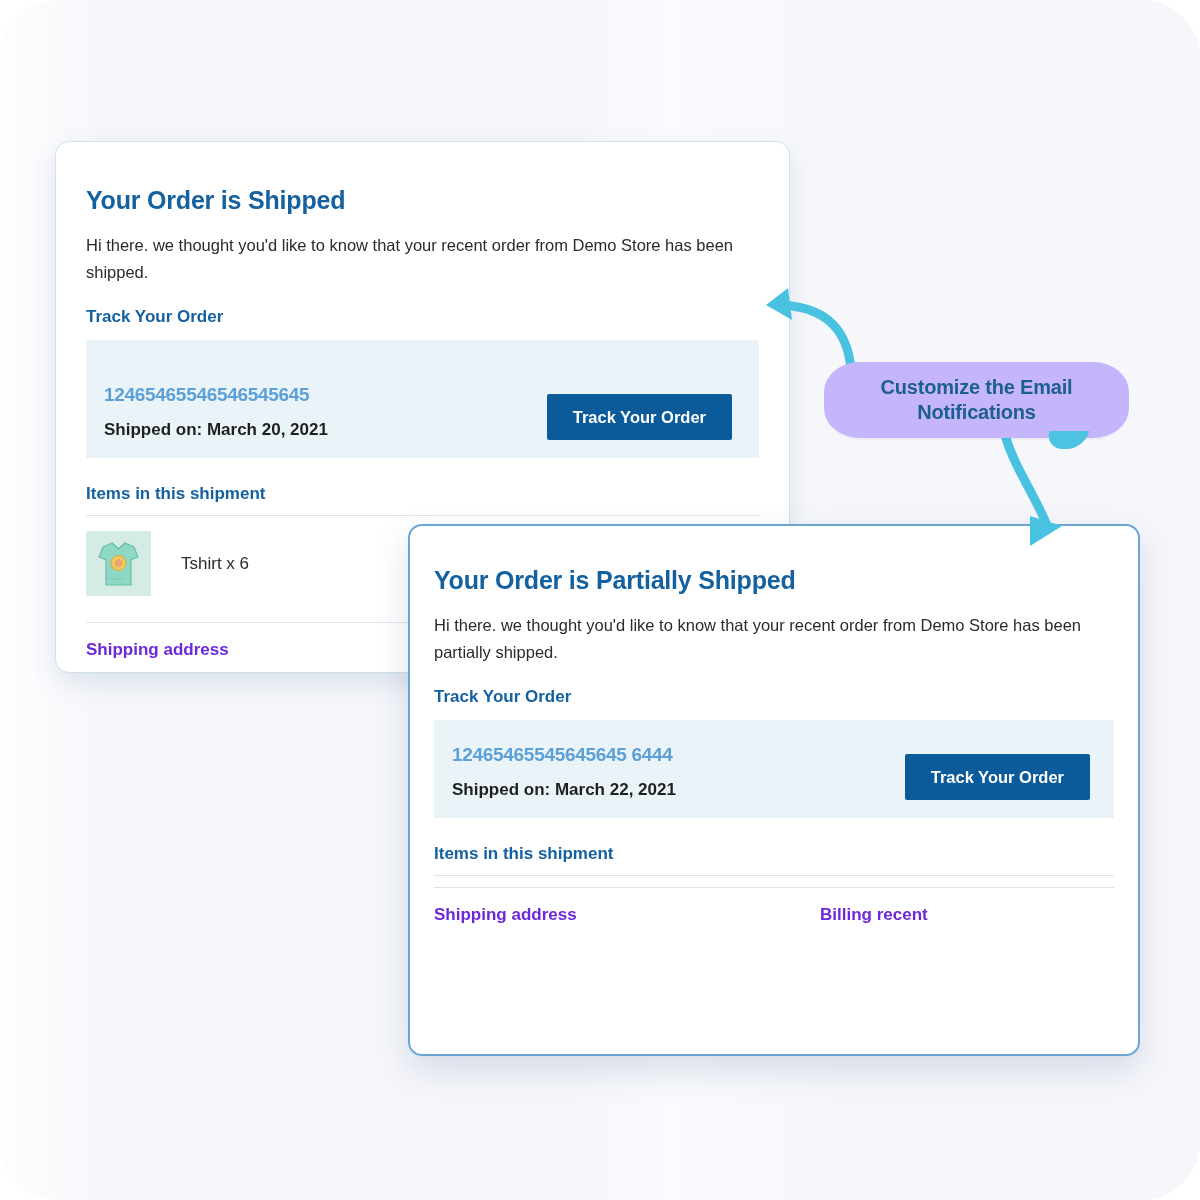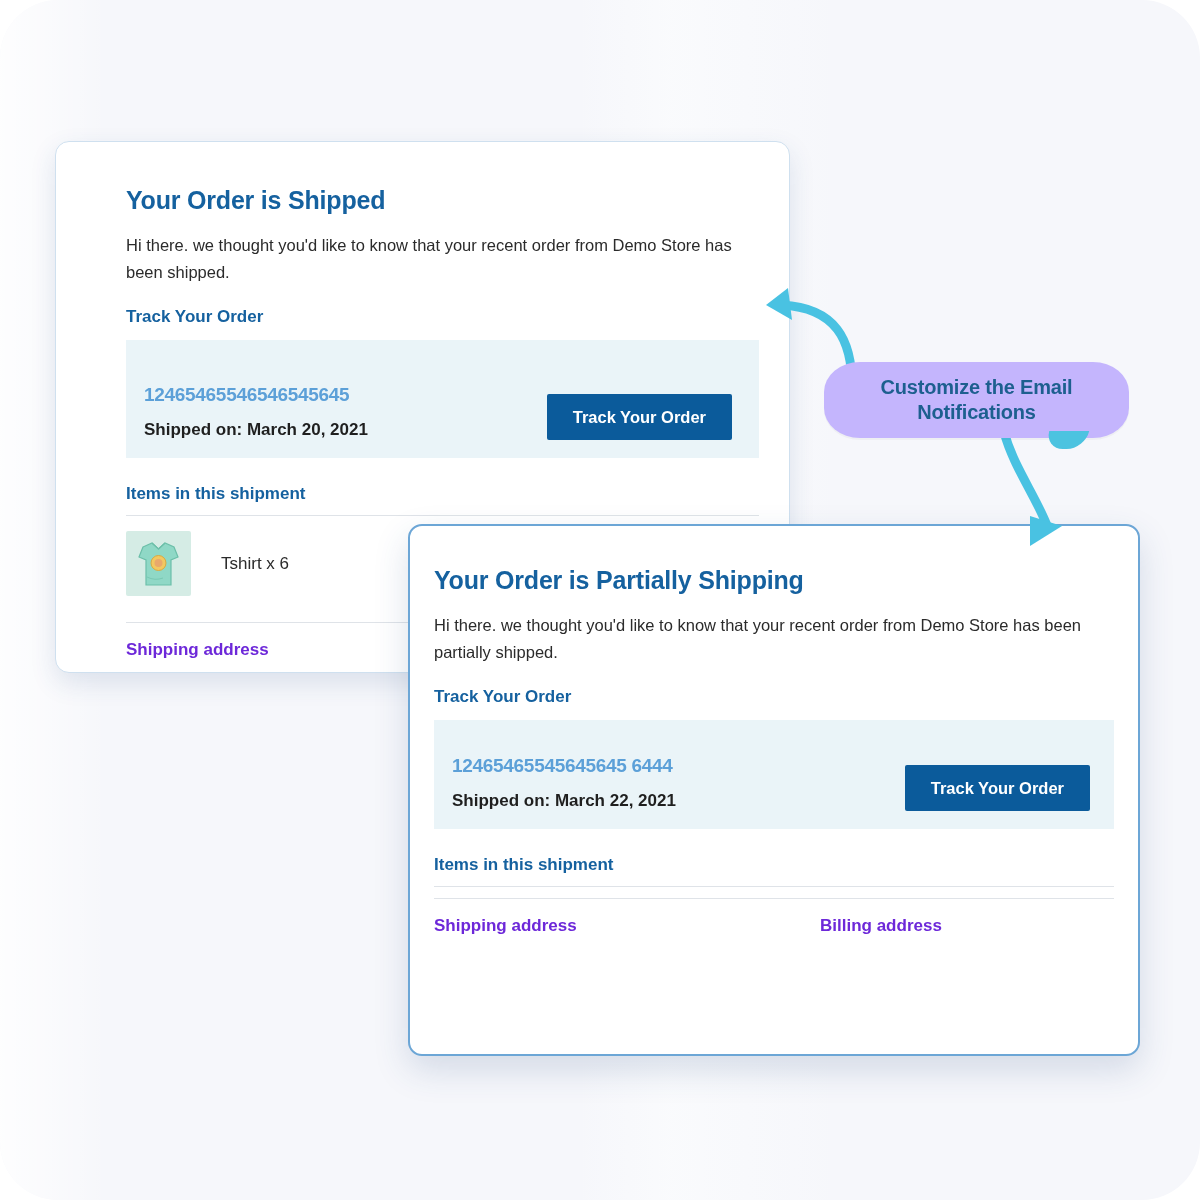--- a/index.html
+++ b/index.html
@@ -48,21 +48,20 @@
     box-sizing: border-box;
   }
   #card-shipped {
     left: 55px;
     top: 141px;
     width: 735px;
     height: 532px;
     border: 1px solid #cfe0ef;
     box-shadow: 0 10px 26px rgba(40, 80, 130, 0.13);
     z-index: 2;
-    padding-left: 40px;
   }
   #card-partial {
     left: 408px;
     top: 524px;
     width: 732px;
     height: 532px;
     border: 2px solid #6ca6d6;
     box-shadow: 0 14px 34px rgba(40, 80, 130, 0.17);
     z-index: 6;
   }
@@ -98,21 +97,21 @@
   .track-panel {
     margin-top: 13px;
     background: #eaf4f8;
     padding: 16px 18px 18px 18px;
     display: flex;
     align-items: flex-end;
     justify-content: space-between;
     box-sizing: border-box;
   }
   #card-shipped .track-panel { height: 118px; }
-  #card-partial .track-panel { height: 109px; padding-top: 14px; }
+  #card-partial .track-panel { height: 98px; padding-top: 14px; }
 
   .track-meta { padding-top: 2px; }
   .track-number {
     color: #5ca0d8;
     font-size: 19px;
     font-weight: bold;
     letter-spacing: -0.3px;
   }
   .track-date {
     color: #1f1f1f;
@@ -287,21 +286,21 @@
   </div>
 
   <svg class="arrow-svg" id="arrow-down" viewBox="0 0 130 132">
     <path d="M18 8 C 28 44, 50 72, 62 104" fill="none" stroke="#49c2e2" stroke-width="9" stroke-linecap="round"></path>
     <path d="M44 92 L44 122 L76 102 Z" fill="#49c2e2"></path>
   </svg>
 
   <div class="email-card" id="card-partial">
     <div class="card-inner">
 
-      <h1 class="mail-title">Your Order is Partially Shipping</h1>
+      <h1 class="mail-title">Your Order is Partially Shipped</h1>
 
       <p class="mail-intro">Hi there. we thought you'd like to know that your recent order from Demo Store has been partially shipped.</p>
 
       <div class="section-label">Track Your Order</div>
 
       <div class="track-panel">
         <div class="track-meta">
           <div class="track-number">12465465545645645 6444</div>
           <div class="track-date">Shipped on: March 22, 2021</div>
         </div>
@@ -311,20 +310,20 @@
       <div class="section-label items-label">Items in this shipment</div>
       <div class="rule"></div>
 
 
       <div class="rule"></div>
       <div class="addr-row">
         <div class="addr-col-1">
           <span class="addr-label">Shipping address</span>
         </div>
         <div>
-          <span class="addr-label">Billing address</span>
+          <span class="addr-label">Billing recent</span>
         </div>
       </div>
 
     </div>
   </div>
 
 </div>
 
 </body></html>

